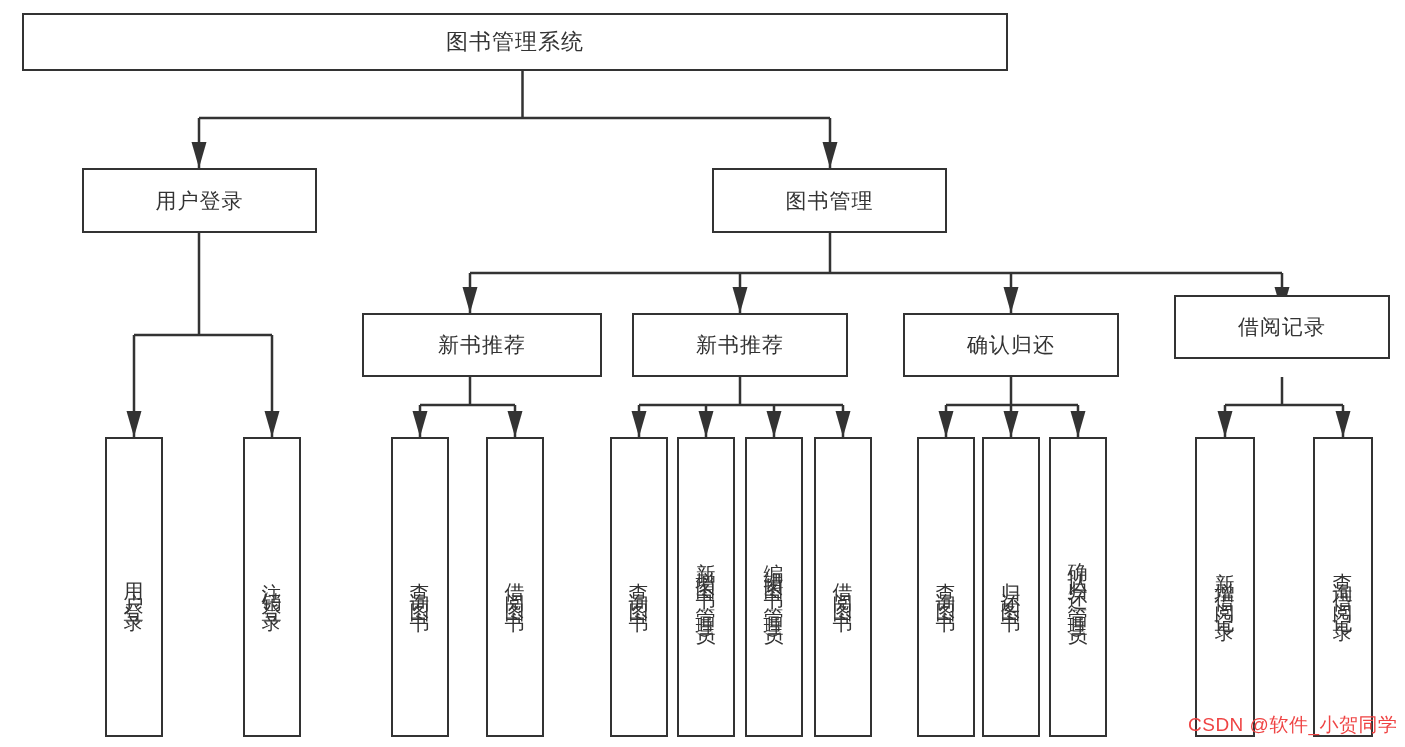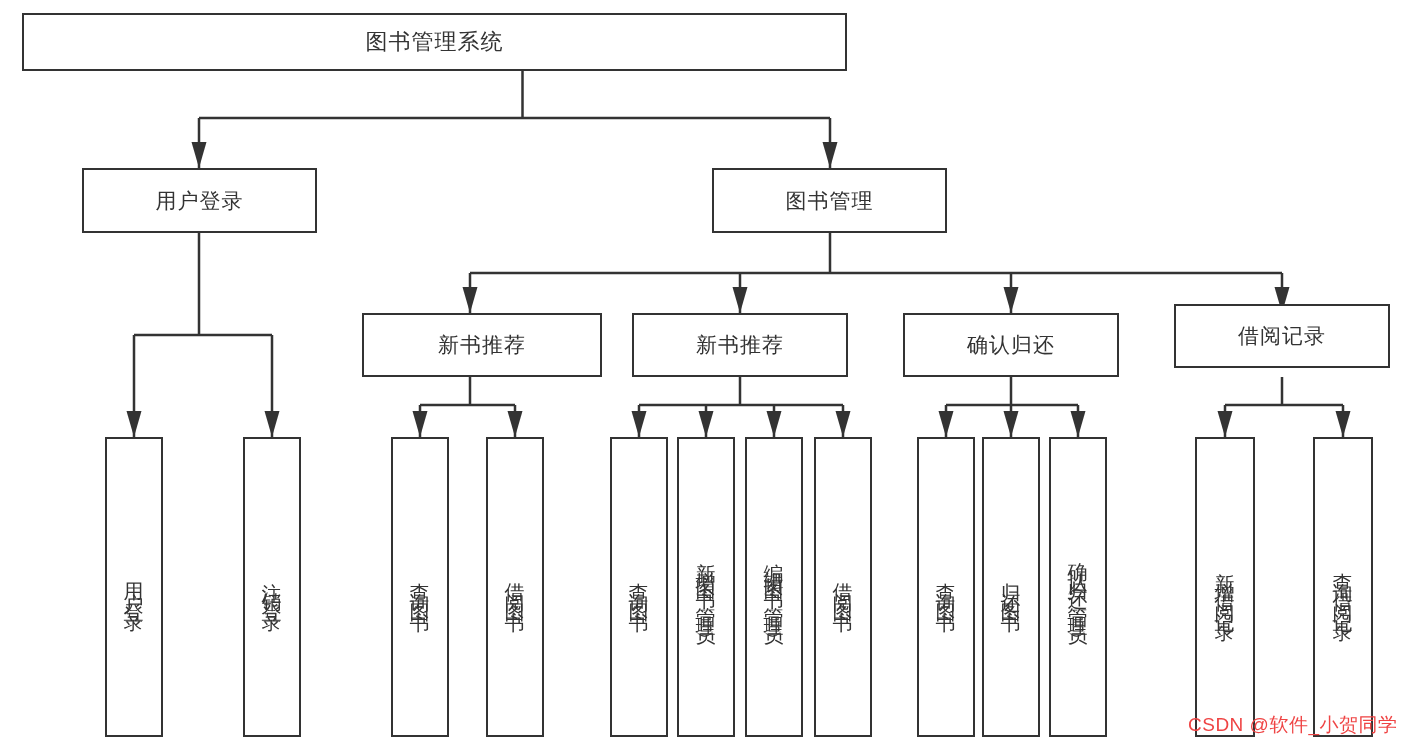--- a/index.html
+++ b/index.html
@@ -41,27 +41,27 @@
     position: absolute;
     left: 1188px;
     top: 712px;
     font-size: 19px;
     color: #ef4444;
     z-index: 2;
     white-space: nowrap;
     letter-spacing: 0.5px;
   }
   
-  #n-root   { left: 22px;   top: 13px;  width: 825px; height: 58px; }
+  #n-root   { left: 22px;   top: 13px;  width: 986px; height: 58px; }
   #n-b0     { left: 82px;   top: 168px; width: 235px;  height: 65px; }
   #n-b1     { left: 712px;  top: 168px; width: 235px;  height: 65px; }
   #n-g0     { left: 362px;  top: 313px; width: 240px;  height: 64px; }
   #n-g1     { left: 632px;  top: 313px; width: 216px;  height: 64px; }
   #n-g2     { left: 903px;  top: 313px; width: 216px;  height: 64px; }
-  #n-g3     { left: 1174px; top: 304px; width: 216px;  height: 64px; }
+  #n-g3     { left: 1174px; top: 295px; width: 216px;  height: 64px; }
   .leaf     { top: 437px; height: 300px; width: 58px; }
   #l-b0-0 { left: 105px; }
   #l-b0-1 { left: 243px; }
   #l-g0-0 { left: 391px; }
   #l-g0-1 { left: 486px; }
   #l-g1-0 { left: 610px; }
   #l-g1-1 { left: 677px; }
   #l-g1-2 { left: 745px; }
   #l-g1-3 { left: 814px; }
   #l-g2-0 { left: 917px; }

